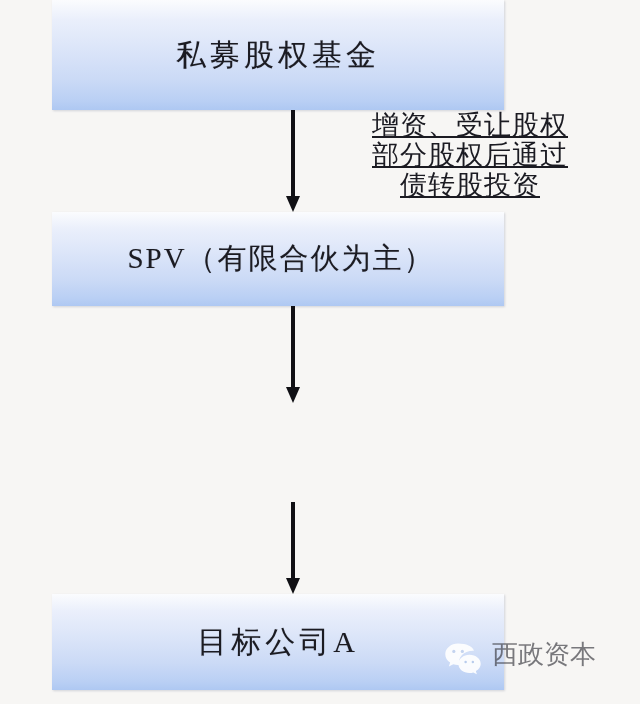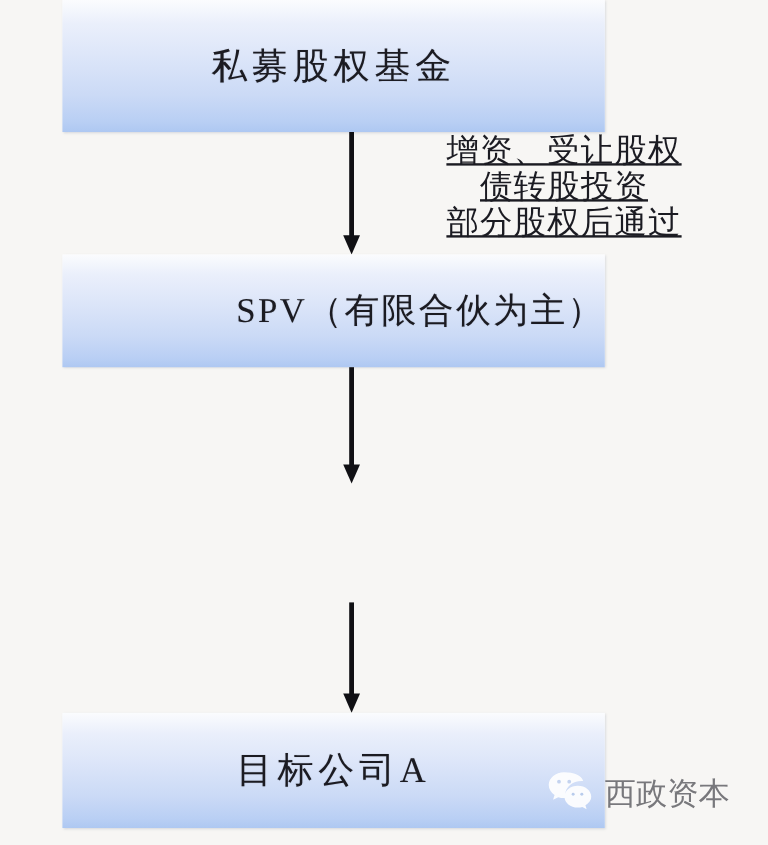--- a/index.html
+++ b/index.html
@@ -43,21 +43,21 @@
   }
   .node-label {
     color: #1b1b22;
     font-size: 30px;
     letter-spacing: 4px;
     white-space: nowrap;
     text-shadow: 0 0 1px rgba(0,0,0,0.22);
   }
 
   #box-pe-fund        { top: 0px;   height: 110px; }
-  #box-spv            { top: 212px; height: 94px;  justify-content: flex-end; padding-left: 6px; }
+  #box-spv            { top: 212px; height: 94px;  justify-content: center; padding-left: 6px; }
   #box-target-company { top: 403px; height: 99px;  }
   #box-project-company{ top: 594px; height: 96px;  }
 
   #box-spv .node-label {
     font-size: 29px;
     letter-spacing: 2px;
   }
 
   
   .arrow {
@@ -105,24 +105,24 @@
     font-size: 27px;
     line-height: 30px;
     letter-spacing: 1px;
     text-decoration: underline;
   }
   #edge-annotation .ann-line { display: block; white-space: nowrap; }
 
   
   #watermark {
     position: absolute;
-    left: 440px;
+    left: 428px;
     top: 637px;
     display: flex;
-    align-items: flex-end;
+    align-items: flex-start;
     gap: 8px;
     opacity: 0.92;
   }
   #wechat-icon {
     width: 42px;
     height: 42px;
     display: block;
   }
   #watermark-label {
     font-size: 26px;
@@ -142,22 +142,22 @@
     <span class="node-label">私募股权基金</span>
   </div>
 
   <div class="arrow" id="arrow-fund-to-spv">
     <div class="arrow-shaft"></div>
     <div class="arrow-head"></div>
   </div>
 
   <div id="edge-annotation">
     <span class="ann-line">增资、受让股权</span>
+    <span class="ann-line">部分股权后通过</span>
     <span class="ann-line">债转股投资</span>
-    <span class="ann-line">部分股权后通过</span>
   </div>
 
   <div class="node-box" id="box-spv">
     <span class="node-label">SPV（有限合伙为主）</span>
   </div>
 
   <div class="arrow" id="arrow-spv-to-target">
     <div class="arrow-shaft"></div>
     <div class="arrow-head"></div>
   </div>

